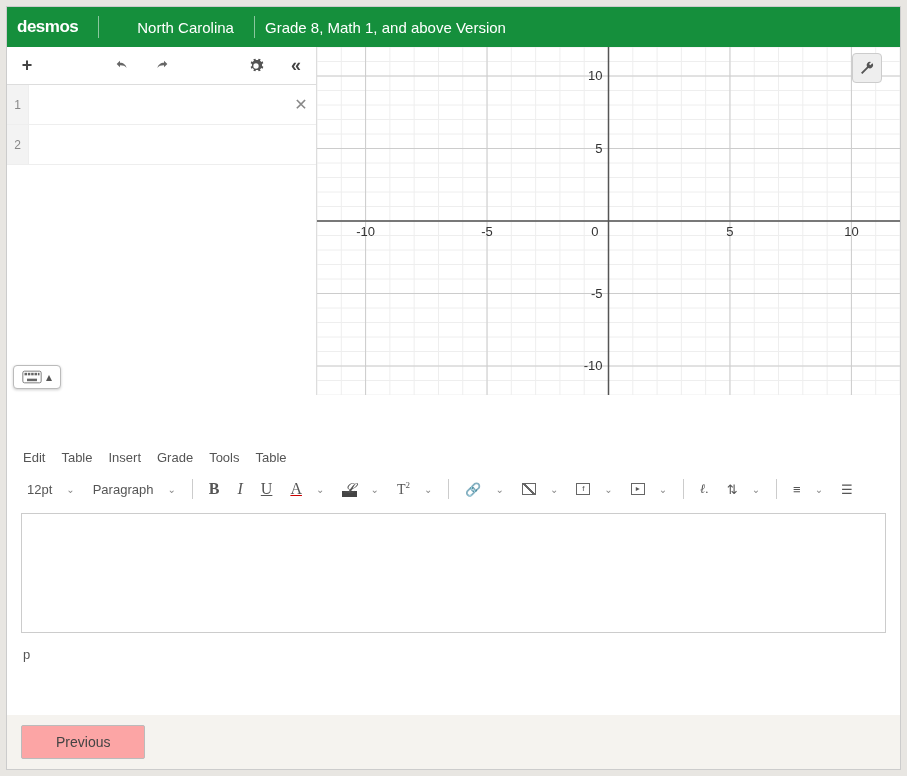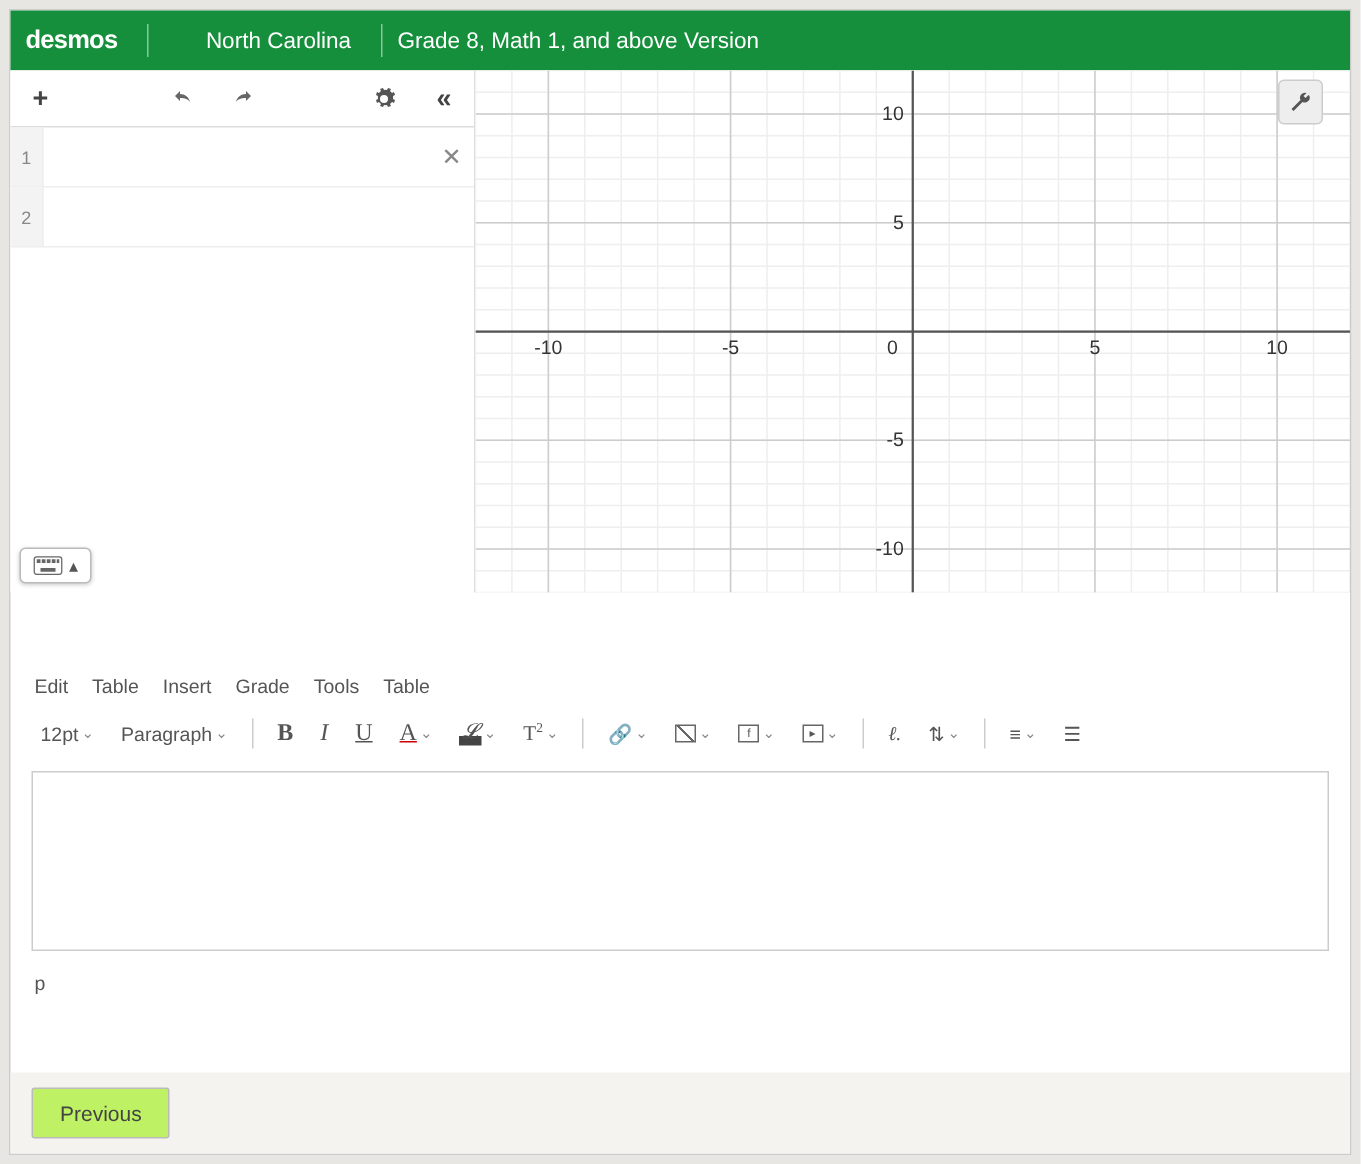--- a/index.html
+++ b/index.html
@@ -36,40 +36,40 @@
 .q-area { padding: 10px 14px 0 14px; }
 .q-text { font-size: 15px; color:#333; margin: 6px 0 12px 0; }
 
 
 .ed-menu { display:flex; gap: 16px; font-size: 13px; color:#555; margin-bottom: 8px; padding-left: 2px;}
 .ed-menu span { cursor:pointer;margin-top:45px; }
 
 
 .ed-toolbar { display:flex; align-items:center; gap: 6px; font-size:13px; color:#555; padding: 4px 0 8px 0; flex-wrap:nowrap; overflow:hidden;}
 .ed-sep { width:1px; height:20px; background:#ccc; margin: 0 4px; }
-.ed-btn { padding: 3px 6px; cursor:pointer; display:flex; align-items:center; gap:0; border-radius:3px; }
+.ed-btn { padding: 3px 6px; cursor:pointer; display:flex; align-items:center; gap:12px; border-radius:3px; }
 .chev { font-size:10px; color:#888; margin-left:2px;}
 .ed-b { font-weight:bold; font-family: 'Times New Roman', serif; font-size:16px;}
 .ed-i { font-style:italic; font-family: 'Times New Roman', serif; font-size:16px;}
 .ed-u { text-decoration: underline; font-family: 'Times New Roman', serif; font-size:16px;}
 .ed-a { font-family:'Times New Roman', serif; font-size:16px; text-decoration: underline; text-decoration-color:#c00;}
 .ed-hl { font-family:'Times New Roman', serif; font-size:14px; font-style:italic; background: linear-gradient(transparent 60%, #444 60%); padding:0 2px;}
 .ed-sup { font-family:Liberation Serif, serif; font-size:14px;}
 .ed-sup sup{font-size:9px;}
 .ic { width:16px; height:16px; display:inline-block; }
 .ic-box { border:1px solid #666; width:14px; height:12px; position:relative; }
 .ic-box.diag::after{content:'';position:absolute;left:0;top:0;right:0;bottom:0;background:linear-gradient(45deg,transparent 45%,#666 45%,#666 55%,transparent 55%);}
 
 
 .ed-body { border: 1px solid #ccc; min-height: 120px; background:#fff; margin-top: 4px; padding:10px; cursor:text;}
 .ed-status { font-size:13px; color:#555; padding: 14px 2px; }
 
 
 .footer { position:absolute; left:0; right:0; bottom:0; padding: 10px 14px; background:#f5f3ef;}
-.prev-btn { background:#bef264; border:1px solid #bbb; padding: 8px 18px; font-size:14px; color:#444; cursor:pointer; border-radius:2px;text-align:right;}
+.prev-btn { background:#fca5a5; border:1px solid #bbb; padding: 8px 34px; font-size:14px; color:#444; cursor:pointer; border-radius:2px;text-align:right;}
 </style>
 </head>
 <body>
 
 <div class="app">
   <div class="header">
     <span class="logo">desmos</span>
     <span class="divider"></span>
     <span class="region">North Carolina</span>
     <span class="divider"></span>

